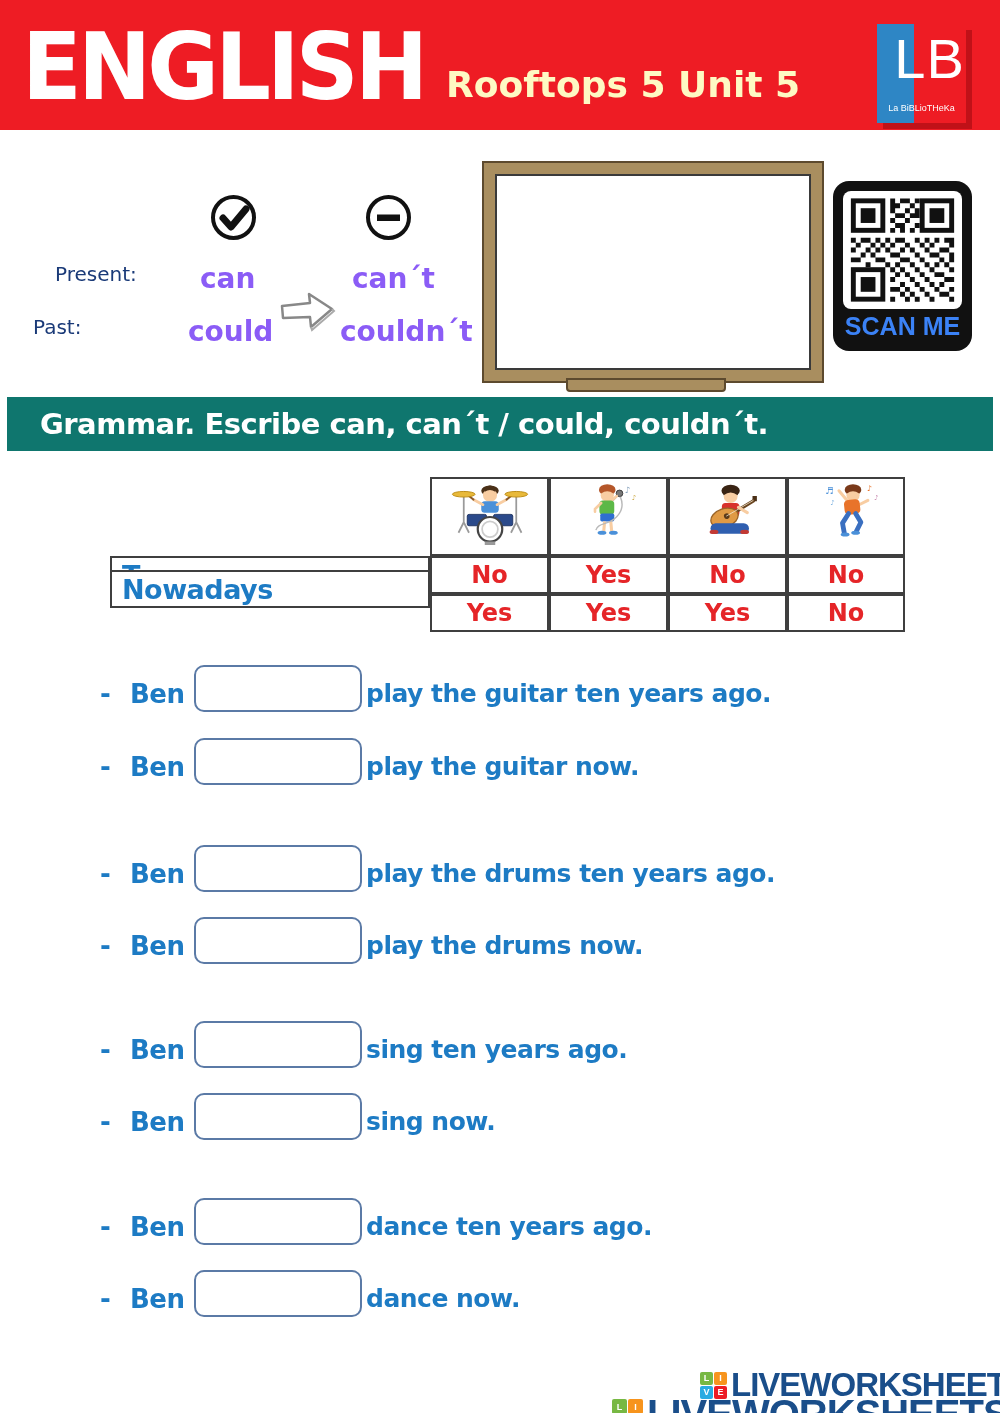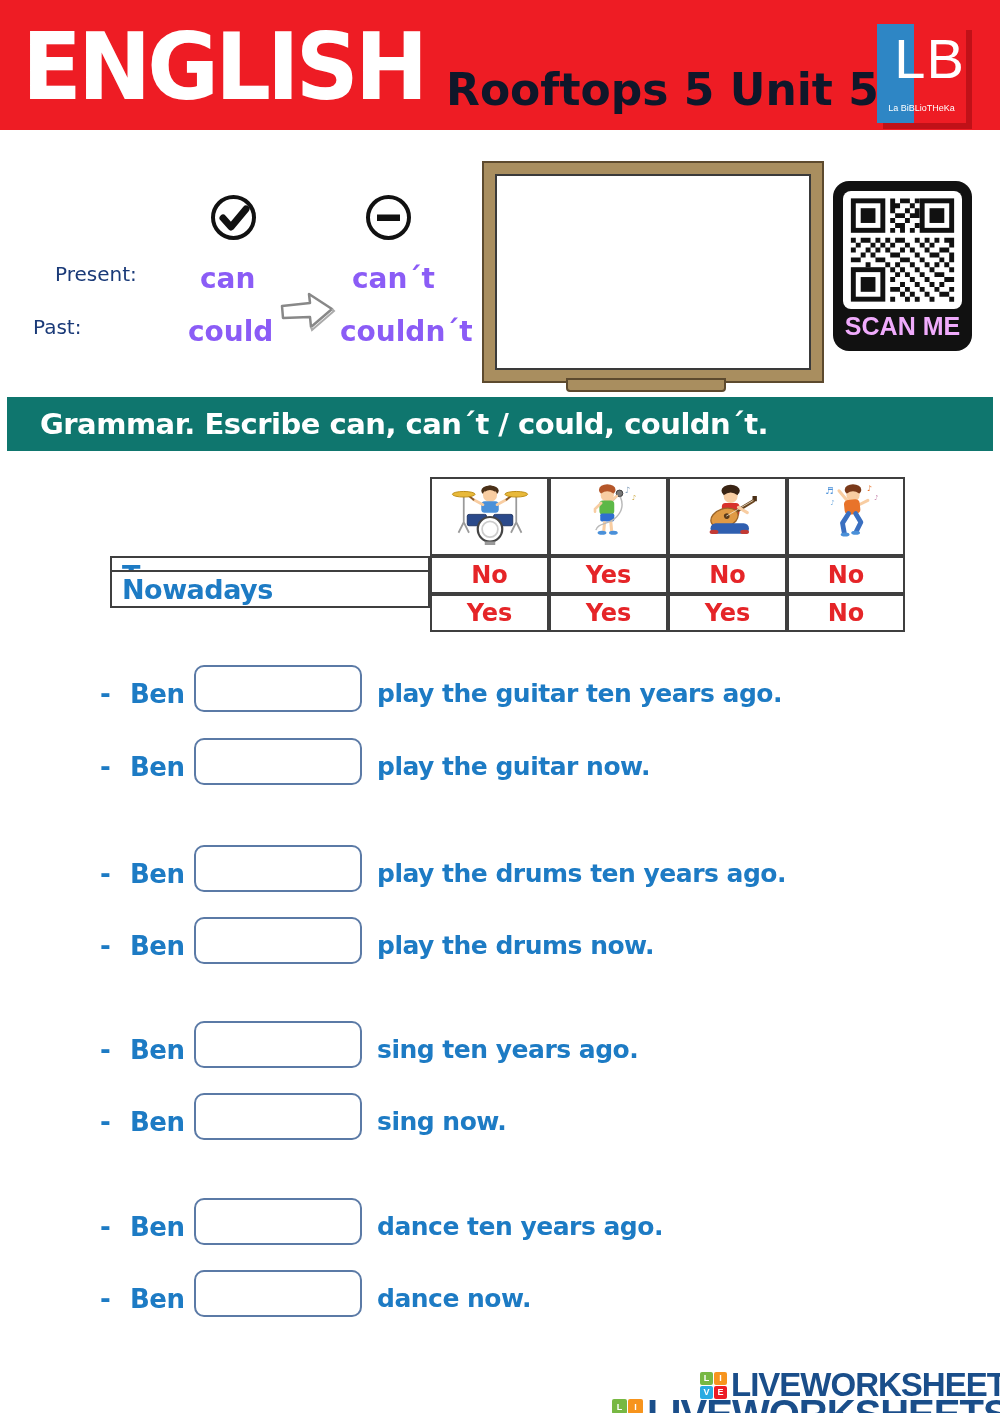--- a/index.html
+++ b/index.html
@@ -3,56 +3,56 @@
 <meta charset="utf-8">
 <style>
   * { margin:0; padding:0; box-sizing:border-box; }
   body { background:#fff; font-family:"DejaVu Sans", sans-serif; }
   .page { position:relative; width:1000px; height:1413px; background:#fff; overflow:hidden; margin:0 auto; }
   .abs { position:absolute; }
 
   
   .header-band { left:0; top:10; width:1000px; height:130px; background:#ee1c24; }
   .main-title { left:22px; top:14px; color:#fff; font-size:92px; font-weight:700; letter-spacing:-4px; transform:scaleX(.95); transform-origin:left; }
-  .subtitle { left:446px; top:64px; color:#0f172a; font-size:44px; font-weight:700; }
+  .subtitle { left:446px; top:64px; color:#fef9c3; font-size:36px; font-weight:700; }
   .lb-logo { left:877px; top:24px; width:89px; height:99px; background:#ee1c24; box-shadow:6px 6px 0 0 #c01118; }
   .lb-blue { position:absolute; left:0; top:0; width:42%; height:100%; background:#2e86c5; }
   .lb-initials { position:absolute; left:8px; top:2px; width:100%; text-align:center; color:#fff; font-size:56px; font-weight:400; font-family:"Liberation Sans", sans-serif; letter-spacing:1px; }
   .lb-name { position:absolute; left:0; bottom:10px; width:100%; text-align:center; color:#fff; font-size:9px; font-family:"Liberation Sans", sans-serif; }
 
   
   .ref-label { color:#1a3a78; font-size:20px; font-weight:400; }
   .ref-word { color:#8b5cf6; font-size:28px; font-weight:700; }
 
   
   .board { left:484px; top:163px; width:338px; height:218px; background:#fff; border:11px solid #a98e5f; box-shadow:0 0 0 2px #5d4a2e; }
   .board-inner { position:absolute; left:0; top:0; width:100%; height:100%; border:2px solid #3a3a3a; background:#fff; }
   .board-tray { left:566px; top:378px; width:160px; height:14px; background:#a98e5f; border:2px solid #5d4a2e; border-radius:0 0 4px 4px; }
 
   
   .qr-frame { left:833px; top:181px; width:139px; height:170px; background:#111; border-radius:16px; }
   .qr-white { position:absolute; left:10px; top:10px; width:119px; height:118px; background:#fff; border-radius:8px; }
-  .qr-label { position:absolute; left:0; bottom:10px; width:100%; text-align:center; color:#f0abfc; font-size:25px; font-weight:700; font-family:"Liberation Sans", sans-serif; letter-spacing:0; }
+  .qr-label { position:absolute; left:0; bottom:10px; width:100%; text-align:center; color:#3b82f6; font-size:25px; font-weight:700; font-family:"Liberation Sans", sans-serif; letter-spacing:0; }
 
   
   .instruction-band { left:7px; top:397px; width:986px; height:54px; background:#0f766e; display:flex; align-items:center; }
   .instruction-text { color:#fff; font-size:29px; font-weight:700; padding-left:33px; letter-spacing:-0.5px; }
 
   
   .tbl-cell { position:absolute; border:2px solid #3f3f3f; background:#fff; }
   .tbl-img { display:flex; align-items:center; justify-content:center; }
   .tbl-label { color:#1d7bc4; font-size:27px; font-weight:700; display:flex; align-items:center; padding-left:10px; letter-spacing:-0.5px; }
   .tbl-val { color:#e52528; font-size:24px; font-weight:700; display:flex; align-items:center; justify-content:center; }
 
   
   .sentence-row { display:flex; align-items:center; height:47px; left:100px; }
   .s-bullet { color:#1d7bc4; font-size:26px; font-weight:700; width:30px; position:relative; top:5px; }
   .s-subject { color:#1d7bc4; font-size:26px; font-weight:700; width:64px; position:relative; top:5px; letter-spacing:-0.5px; }
   .answer-box { width:168px; height:47px; border:2px solid #5b7aa6; border-radius:10px; background:#fff; font-family:"DejaVu Sans", sans-serif; font-size:24px; color:#1d7bc4; padding:0 10px; outline:none; }
-  .s-rest { color:#1d7bc4; font-size:25px; font-weight:700; margin-left:15px; position:relative; top:5px; letter-spacing:-0.5px;text-align:right; }
+  .s-rest { color:#1d7bc4; font-size:25px; font-weight:700; margin-left:4px; position:relative; top:5px; letter-spacing:-0.5px;text-align:right; }
 
   
   .lw-logo { display:flex; align-items:center; gap:4px; }
   .lw-blocks { display:grid; grid-template-columns:13px 13px; grid-template-rows:13px 13px; gap:1px; }
   .lw-blocks span { display:flex; align-items:center; justify-content:center; color:#fff; font-size:9px; font-weight:700; font-family:"Liberation Sans", sans-serif; border-radius:2px; }
   .lw-b0 { background:#77b843; } .lw-b1 { background:#f7941d; } .lw-b2 { background:#29abe2; } .lw-b3 { background:#ed1c24; }
   .lw-text { color:#1a4e8a; font-size:33px; font-weight:800; font-family:"Liberation Sans", sans-serif; letter-spacing:-1px; }
   .lw-logo.partial .lw-text { font-size:40px; }
   .lw-logo.partial .lw-blocks { grid-template-columns:15px 15px; grid-template-rows:15px 15px; }
 </style>

